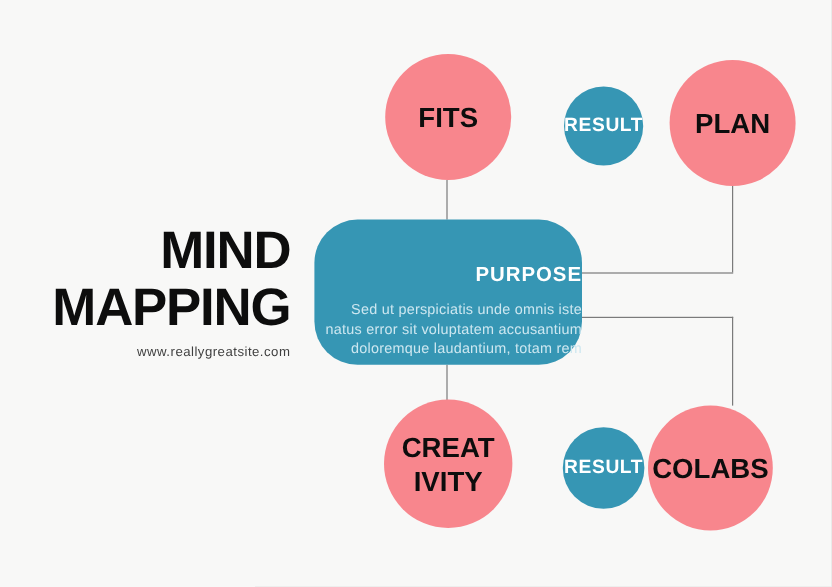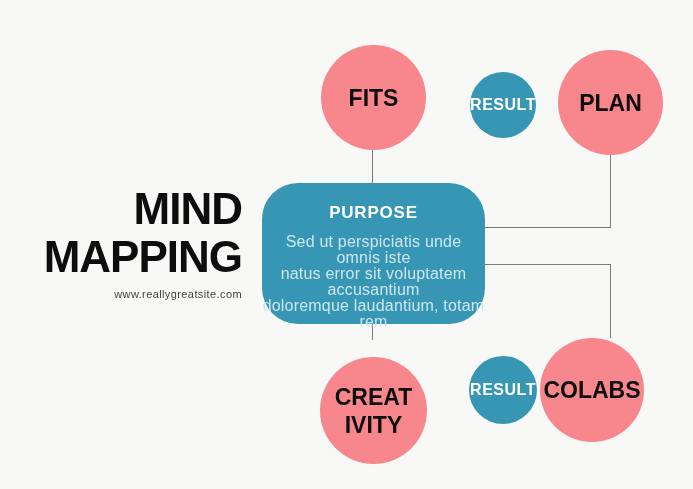--- a/index.html
+++ b/index.html
@@ -23,40 +23,40 @@
   .brand-title{font-size:44px;font-weight:800;line-height:48px;letter-spacing:-1px;color:var(--ink);}
   .brand-site{margin-top:7px;font-size:11px;letter-spacing:0.4px;color:#3f3f3f;}
 
   
   .line{position:absolute;background:var(--connector);}
   .line.v{width:1px;}
   .line.h{height:1px;}
 
   
   .purpose{
-    position:absolute;left:262px;top:183px;width:223px;height:141px;
+    position:absolute;left:262px;top:183px;width:223px;height:121px;
     background:var(--teal);border-radius:36px;color:#ffffff;
-    text-align:center;box-sizing:border-box;padding-top:20px;
+    text-align:right;box-sizing:border-box;padding-top:36px;
   }
   .purpose-title{font-size:17px;font-weight:800;letter-spacing:0.8px;}
-  .purpose-body{margin-top:11px;font-size:16px;line-height:16px;letter-spacing:0.2px;color:var(--body-text);}
+  .purpose-body{margin-top:11px;font-size:12px;line-height:16px;letter-spacing:0.2px;color:var(--body-text);}
 
   
   .circle{
     position:absolute;border-radius:50%;
     display:flex;flex-direction:column;align-items:center;justify-content:center;
     text-align:center;
   }
   .circle.pink{background:var(--pink);color:var(--ink);font-weight:800;font-size:23px;line-height:28px;}
   .circle.teal{background:var(--teal);color:#ffffff;font-weight:800;font-size:16px;letter-spacing:0.5px;}
 
   .c-benefits{left:321px;top:45px;width:105px;height:105px;}
   .c-result-top{left:470px;top:72px;width:66px;height:66px;}
   .c-plan{left:558px;top:50px;width:105px;height:105px;}
-  .c-creativity{left:320px;top:357px;width:107px;height:107px;}
+  .c-creativity{left:320px;top:333px;width:107px;height:107px;}
   .c-result-bottom{left:469px;top:356px;width:68px;height:68px;}
   .c-colabs{left:540px;top:338px;width:104px;height:104px;}
 </style>
 </head>
 <body>
 
 <div class="canvas">
 
   <div class="brand">
     <div class="brand-title">

